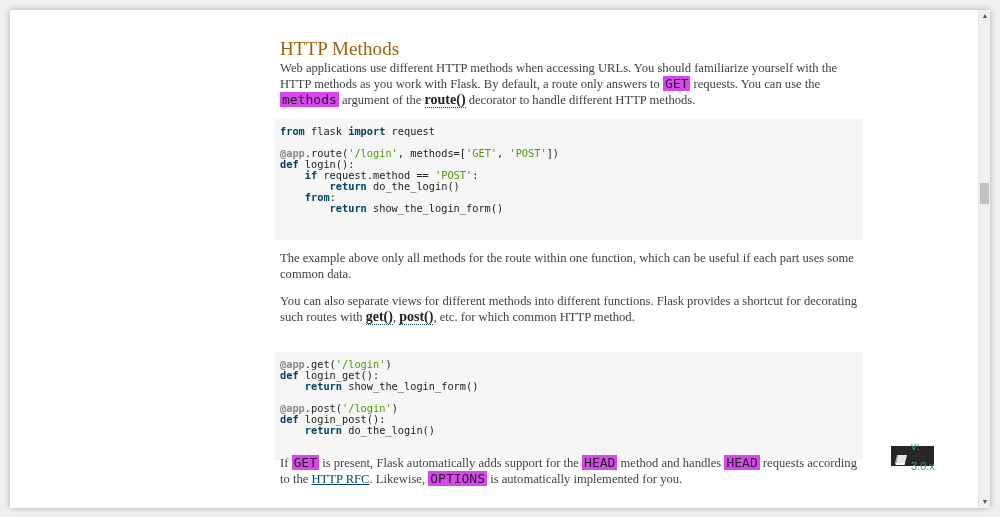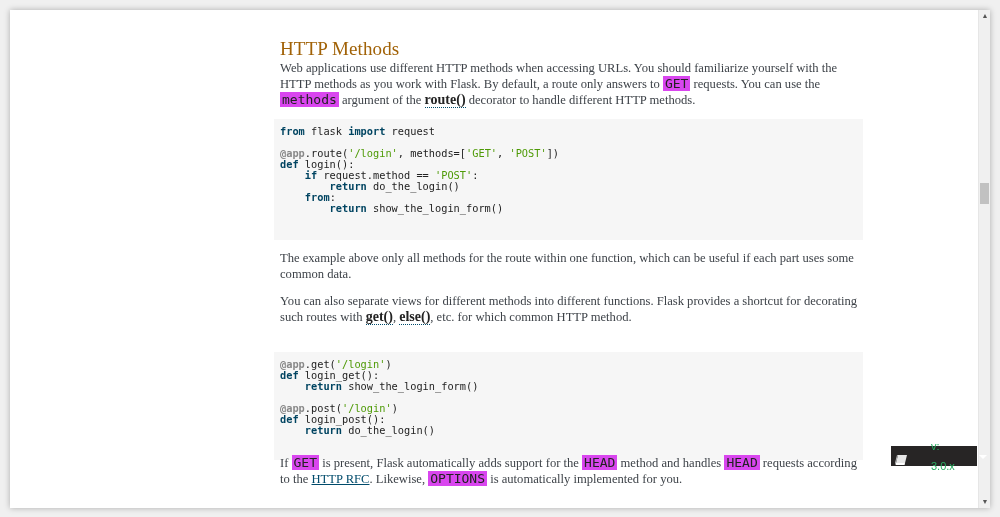--- a/index.html
+++ b/index.html
@@ -118,30 +118,29 @@
       left: 1px;
       top: 173px;
       width: 9px;
       height: 21px;
       background: #c1c1c1;
     }
     .version-badge {
       position: absolute;
       left: 891px;
       top: 446px;
-      width: 86px;
+      width: 43px;
       height: 20px;
       background: #272525;
       display: flex;
       align-items: center;
       padding-left: 4px;
       box-sizing: border-box;
       cursor: pointer;
       font-family: "Liberation Sans", "DejaVu Sans", sans-serif;
-      gap: 20px;
     }
     .book-icon {
       width: 12px;
       height: 10px;
       margin-right: 4px;
       display: inline-block;
     }
     .version-text {
       color: #27ae60;
       font-size: 11px;
@@ -173,21 +172,21 @@
 
 <span class="dec">@app</span>.route(<span class="str">'/login'</span>, methods=[<span class="str">'GET'</span>, <span class="str">'POST'</span>])
 <span class="kw">def</span> login():
     <span class="kw">if</span> request.method == <span class="str">'POST'</span>:
         <span class="kw">return</span> do_the_login()
     <span class="kw">from</span>:
         <span class="kw">return</span> show_the_login_form()</div>
 
       <p style="top:240px;">The example above only all methods for the route within one function, which can be useful if each part uses some common data.</p>
 
-      <p style="top:283px;"><span>You can also separate views for different methods into different functions. Flask provides a shortcut for decorating such routes with </span><code class="ref">get()</code><span>, </span><code class="ref">else()</code><span>, etc. for which common HTTP method.</span></p>
+      <p style="top:283px;"><span>You can also separate views for different methods into different functions. Flask provides a shortcut for decorating such routes with </span><code class="ref">get()</code><span>, </span><code class="ref">post()</code><span>, etc. for which common HTTP method.</span></p>
 
       <div class="codeblock" style="top:342px;height:108px;"><span class="dec">@app</span>.get(<span class="str">'/login'</span>)
 <span class="kw">def</span> login_get():
     <span class="kw">return</span> show_the_login_form()
 
 <span class="dec">@app</span>.post(<span class="str">'/login'</span>)
 <span class="kw">def</span> login_post():
     <span class="kw">return</span> do_the_login()</div>
 
       <p style="top:445px;"><span>If </span><code class="inline">GET</code><span> is present, Flask automatically adds support for the </span><code class="inline">HEAD</code><span> method and handles </span><code class="inline">HEAD</code><span> requests according to the </span><a class="ext">HTTP RFC</a><span>. Likewise, </span><code class="inline">OPTIONS</code><span> is automatically implemented for you.</span></p>

